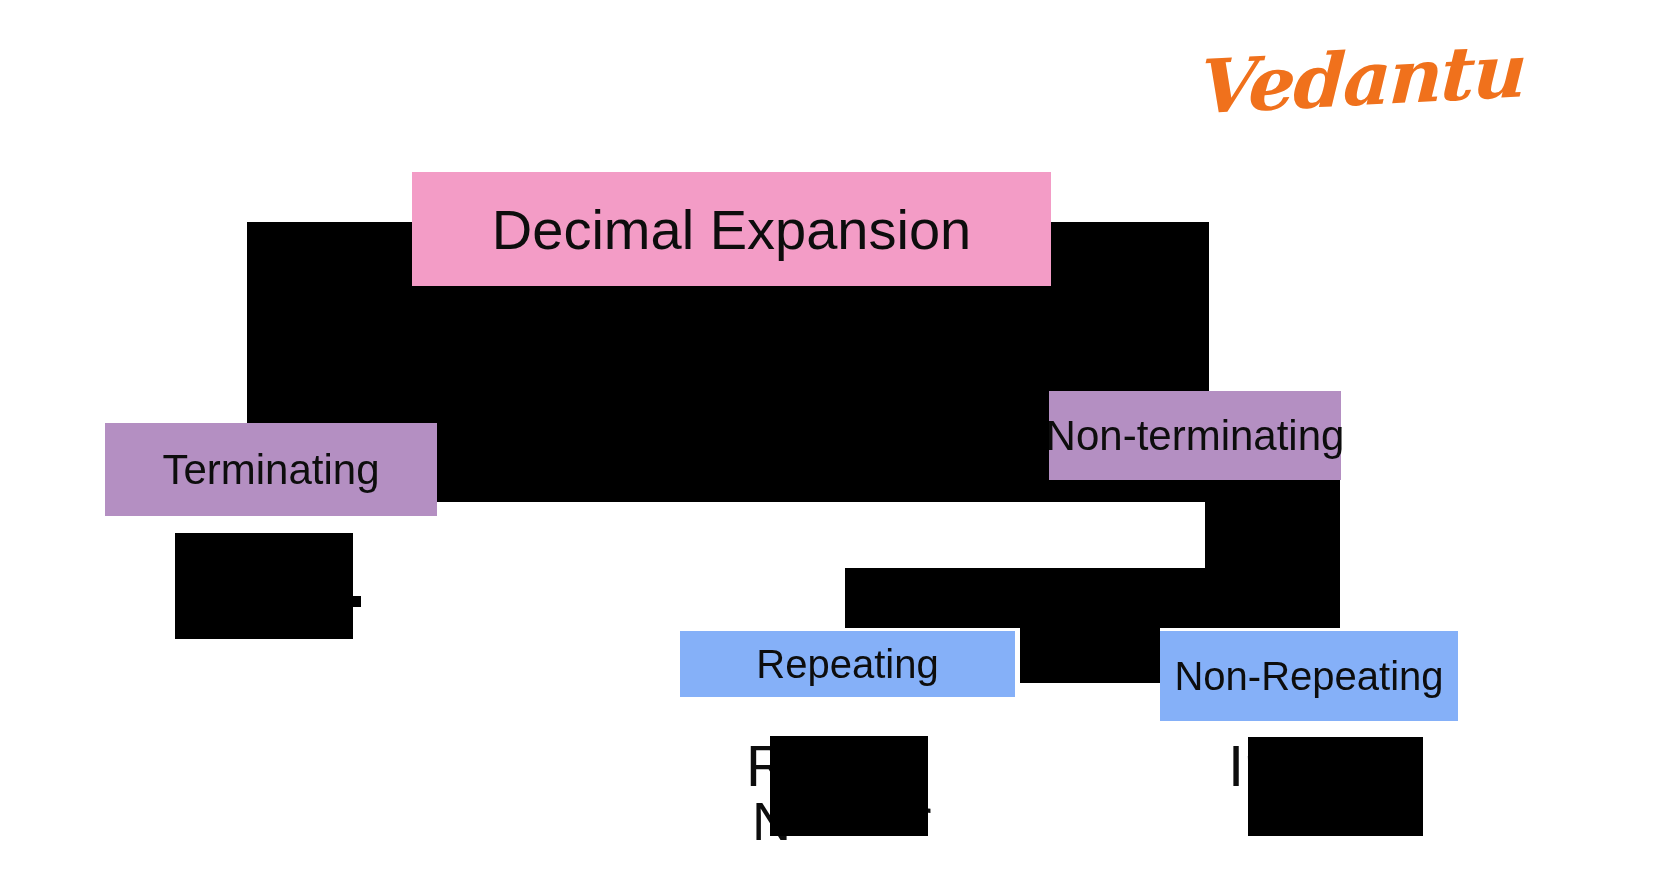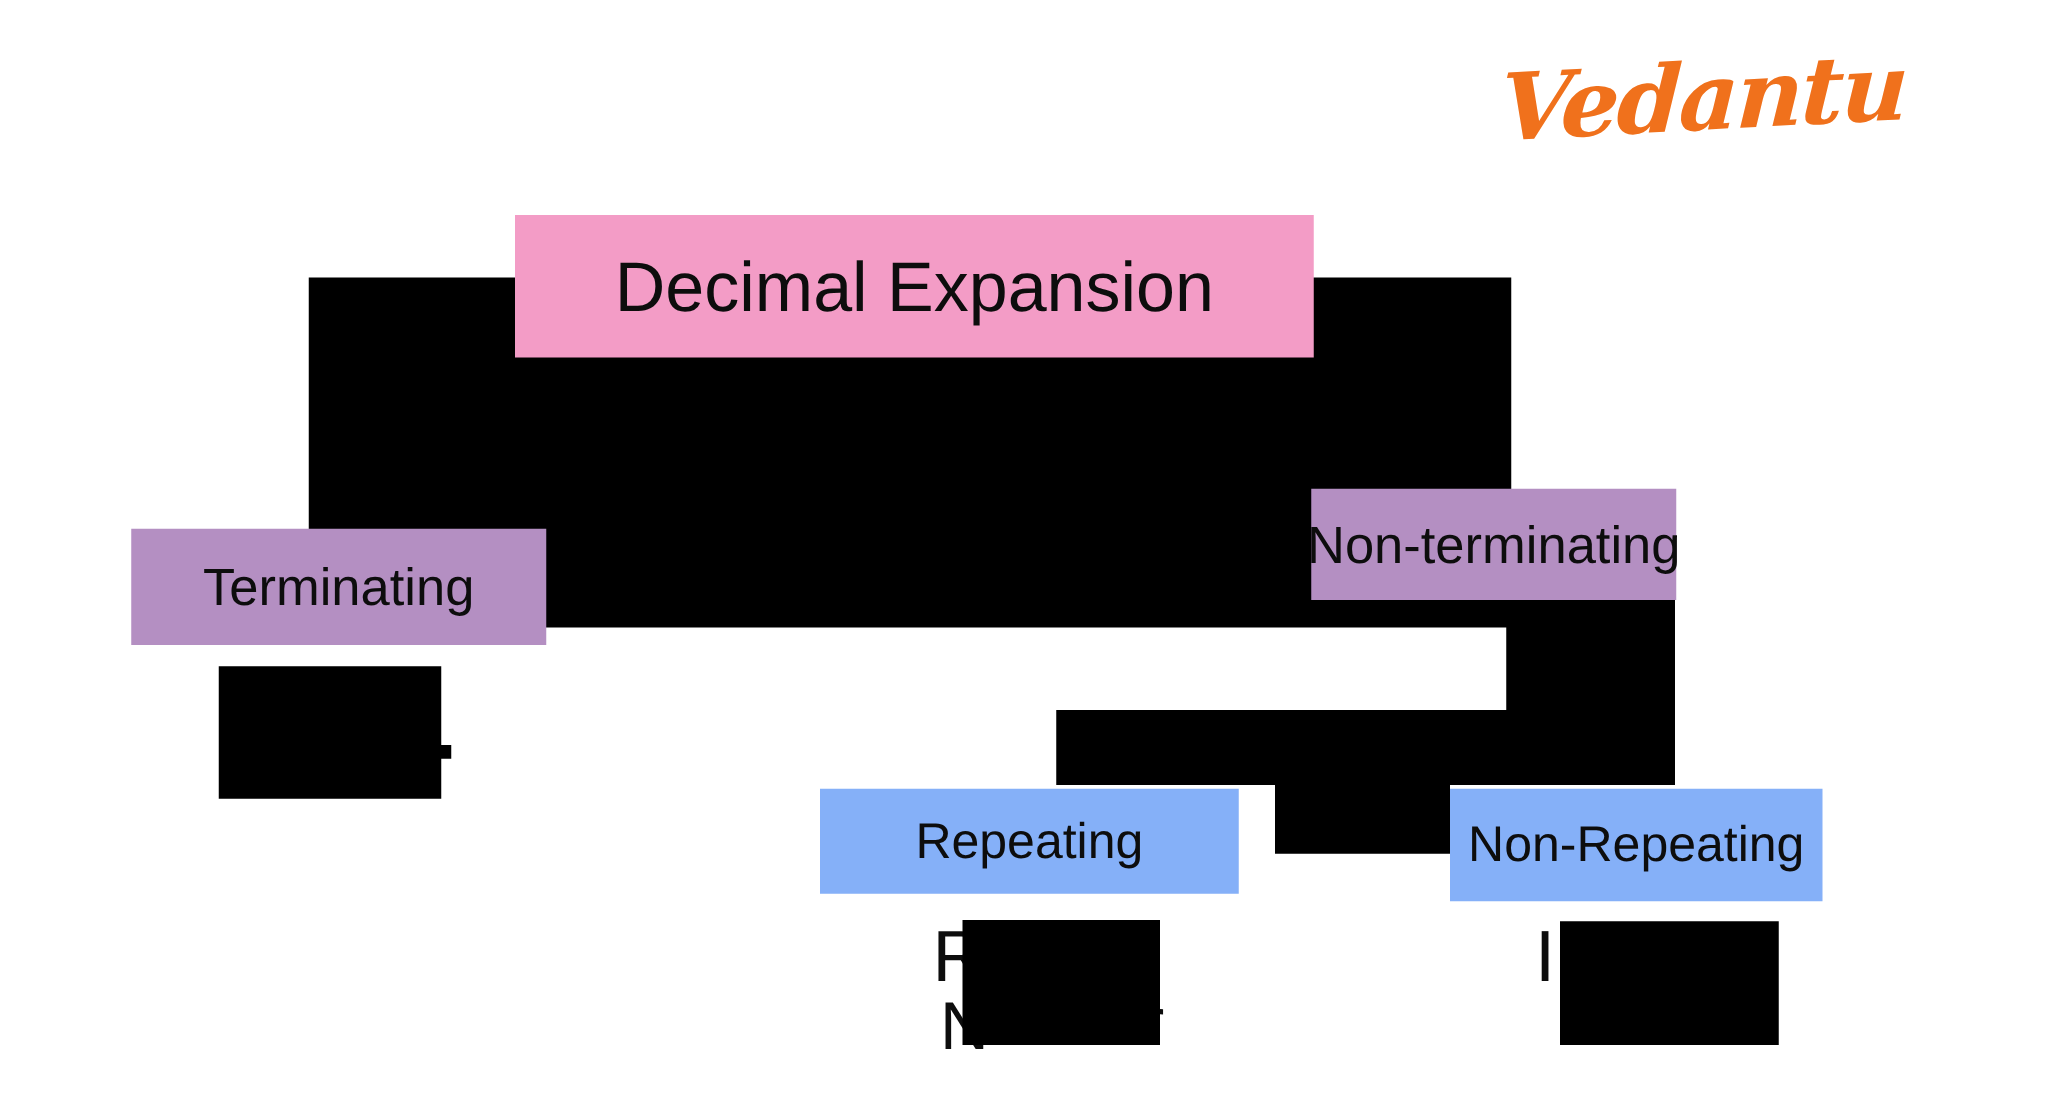--- a/index.html
+++ b/index.html
@@ -63,21 +63,21 @@
 </div>
 
 <div class="abs node lvl1" style="left:105px;top:423px;width:332px;height:93px;text-align:center;">
   <span>Terminating</span>
 </div>
 
 <div class="abs node lvl1" style="left:1033px;top:391px;width:292px;height:89px;margin-left:16px;">
   <span>Non-terminating</span>
 </div>
 
-<div class="abs node lvl2" style="left:656px;top:631px;width:335px;height:84px;">
+<div class="abs node lvl2" style="left:680px;top:631px;width:335px;height:66px;">
   <span>Repeating</span>
 </div>
 
 <div class="abs node lvl2" style="left:1160px;top:631px;width:298px;height:90px;">
   <span>Non-Repeating</span>
 </div>
 
 <div class="abs logo" style="left:1200px;top:42px;width:390px;">
   <div class="wordmark">Vedantu</div>
 </div>

